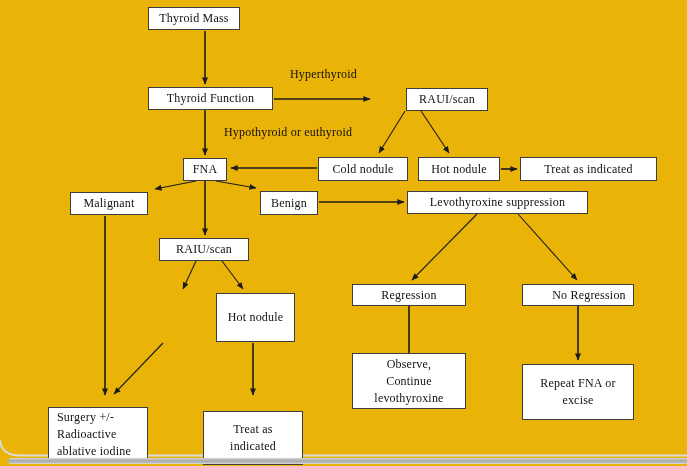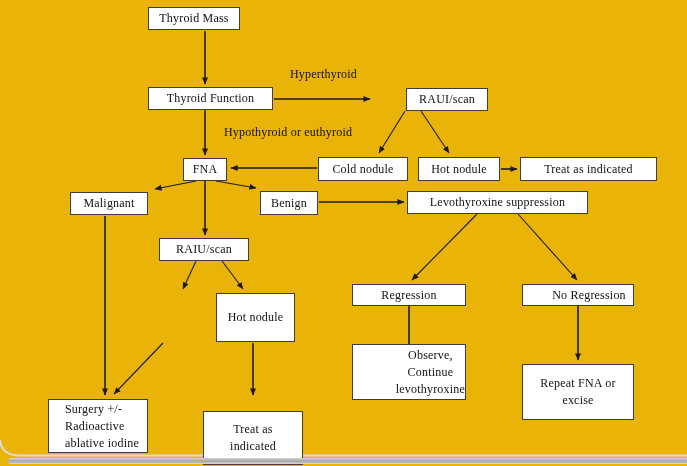--- a/index.html
+++ b/index.html
@@ -33,21 +33,22 @@
     letter-spacing: 0.2px;
     display: flex;
     align-items: center;
     justify-content: center;
     text-align: center;
     white-space: pre-line;
   }
   .node.left-text {
     justify-content: flex-start;
     text-align: left;
-    padding-left: 16px;
+    padding-left: 8px;
+    margin-top: 8px;
   }
   .edge-label {
     position: absolute;
     color: #111111;
     font-size: 12px;
     letter-spacing: 0.2px;
     white-space: nowrap;
   }
   .bottom-bar {
     position: absolute;
@@ -156,21 +157,21 @@
     <span>Surgery +/-
 Radioactive
 ablative iodine</span>
   </div>
 
   <div class="node" style="left:203px; top:399px; width:100px; height:54px;margin-top:12px;">
     <span>Treat as
 indicated</span>
   </div>
 
-  <div class="node" style="left:352px; top:344px; width:114px; height:56px;justify-content:flex-end;">
+  <div class="node" style="left:352px; top:353px; width:114px; height:56px;">
     <span>Observe,
 Continue
 levothyroxine</span>
   </div>
 
   <div class="node" style="left:522px; top:364px; width:112px; height:56px;">
     <span>Repeat FNA or
 excise</span>
   </div>
 

